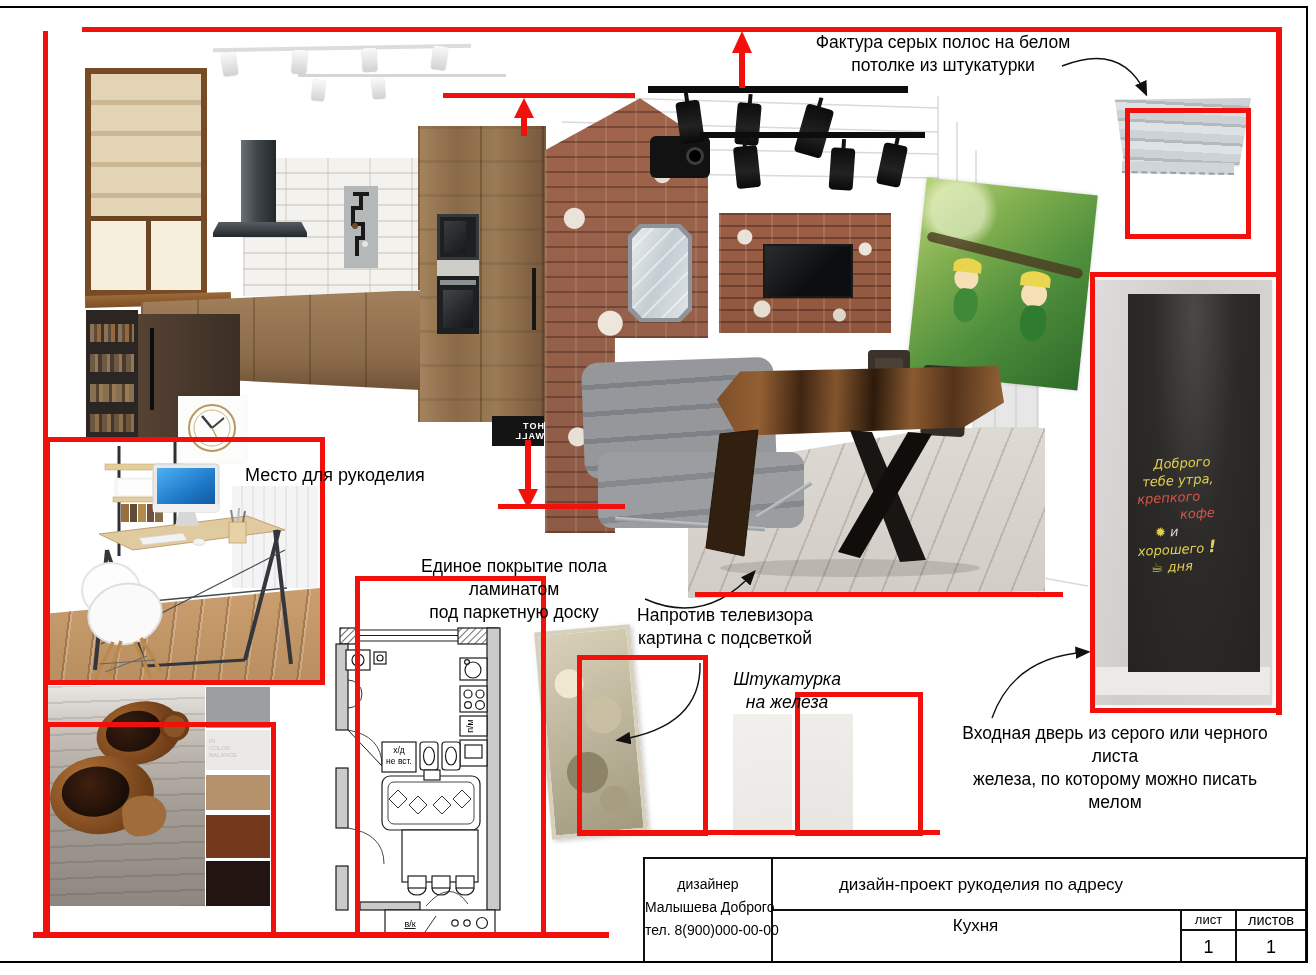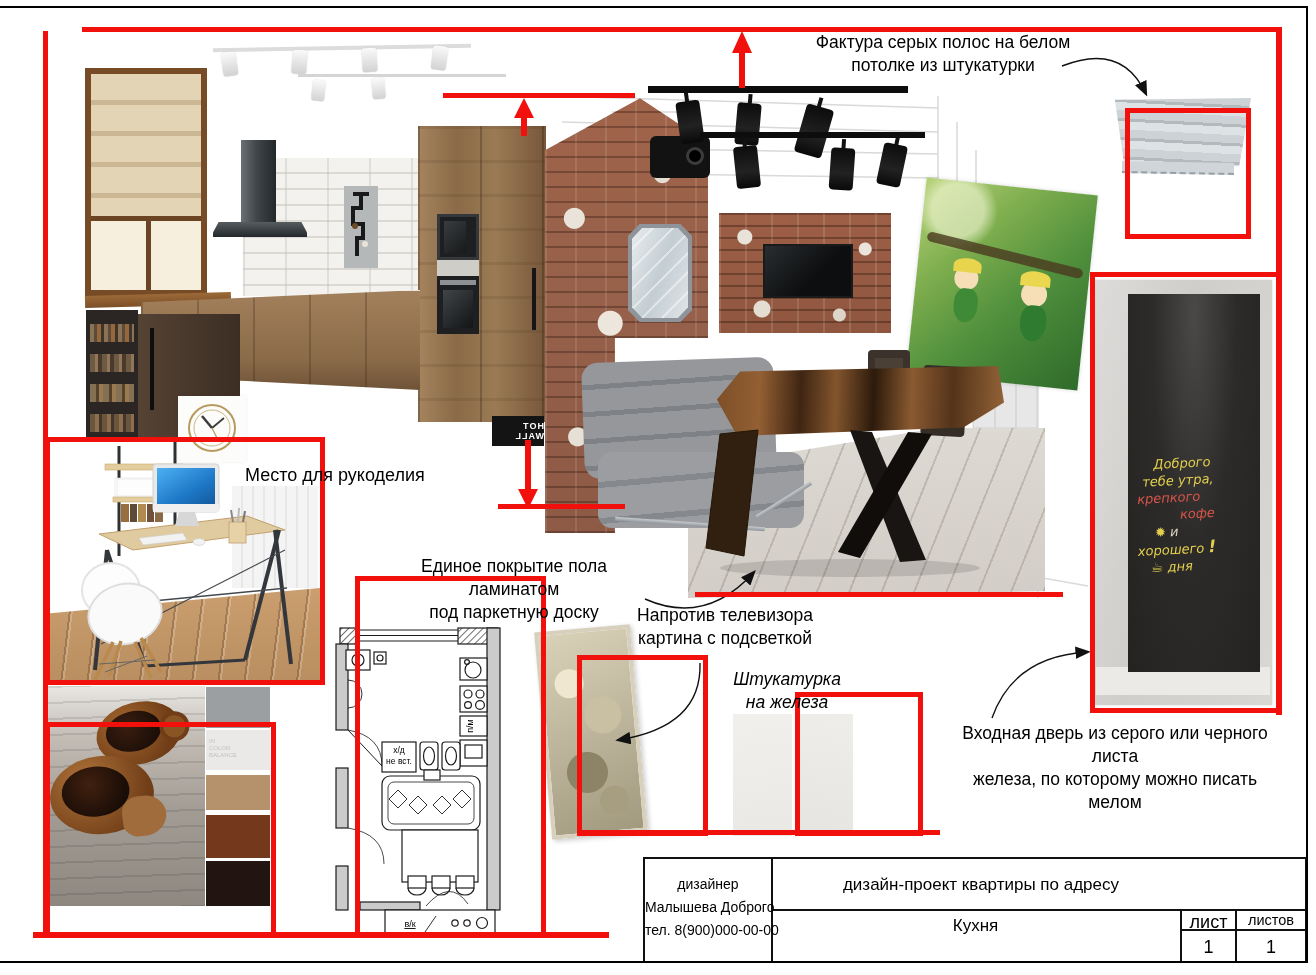--- a/index.html
+++ b/index.html
@@ -509,23 +509,23 @@
     <div class="tb-line" style="left:126px;top:0;width:2px;height:102px;"></div>
     <div class="tb-line" style="left:126px;top:50px;width:534px;height:2px;"></div>
     <div class="tb-line" style="left:535px;top:50px;width:2px;height:52px;"></div>
     <div class="tb-line" style="left:590px;top:50px;width:2px;height:52px;"></div>
     <div class="tb-line" style="left:535px;top:70px;width:125px;height:2px;"></div>
     <div class="tb-txt c" style="left:0;top:14px;width:126px;font-size:14px;line-height:23px;text-align:center;white-space:nowrap;">
       <div>дизайнер</div>
       <div>Малышева Доброго</div>
       <div>тел. 8(900)000-00-00</div>
     </div>
-    <div class="tb-txt" style="left:126px;top:16px;width:420px;text-align:center;font-size:17px;">дизайн-проект квартиры по адресу</div>
+    <div class="tb-txt" style="left:126px;top:16px;width:420px;text-align:center;font-size:17px;">дизайн-проект рукоделия по адресу</div>
     <div class="tb-txt" style="left:126px;top:57px;width:409px;text-align:center;font-size:17px;">Кухня</div>
-    <div class="tb-txt" style="left:537px;top:53px;width:53px;text-align:center;font-size:18px;">лист</div>
+    <div class="tb-txt" style="left:537px;top:53px;width:53px;text-align:center;font-size:13px;">лист</div>
     <div class="tb-txt" style="left:592px;top:53px;width:68px;text-align:center;font-size:14.5px;">листов</div>
     <div class="tb-txt" style="left:537px;top:78px;width:53px;text-align:center;font-size:18px;">1</div>
     <div class="tb-txt" style="left:592px;top:78px;width:68px;text-align:center;font-size:18px;">1</div>
   </div>
 
   <div class="a z8" style="left:0;top:6px;width:1308px;height:2px;background:#000;"></div>
   <div class="a z8" style="left:0;top:961px;width:1308px;height:2px;background:#000;"></div>
   <div class="a z8" style="left:1306px;top:6px;width:2px;height:957px;background:#000;"></div>
 
 </div>

